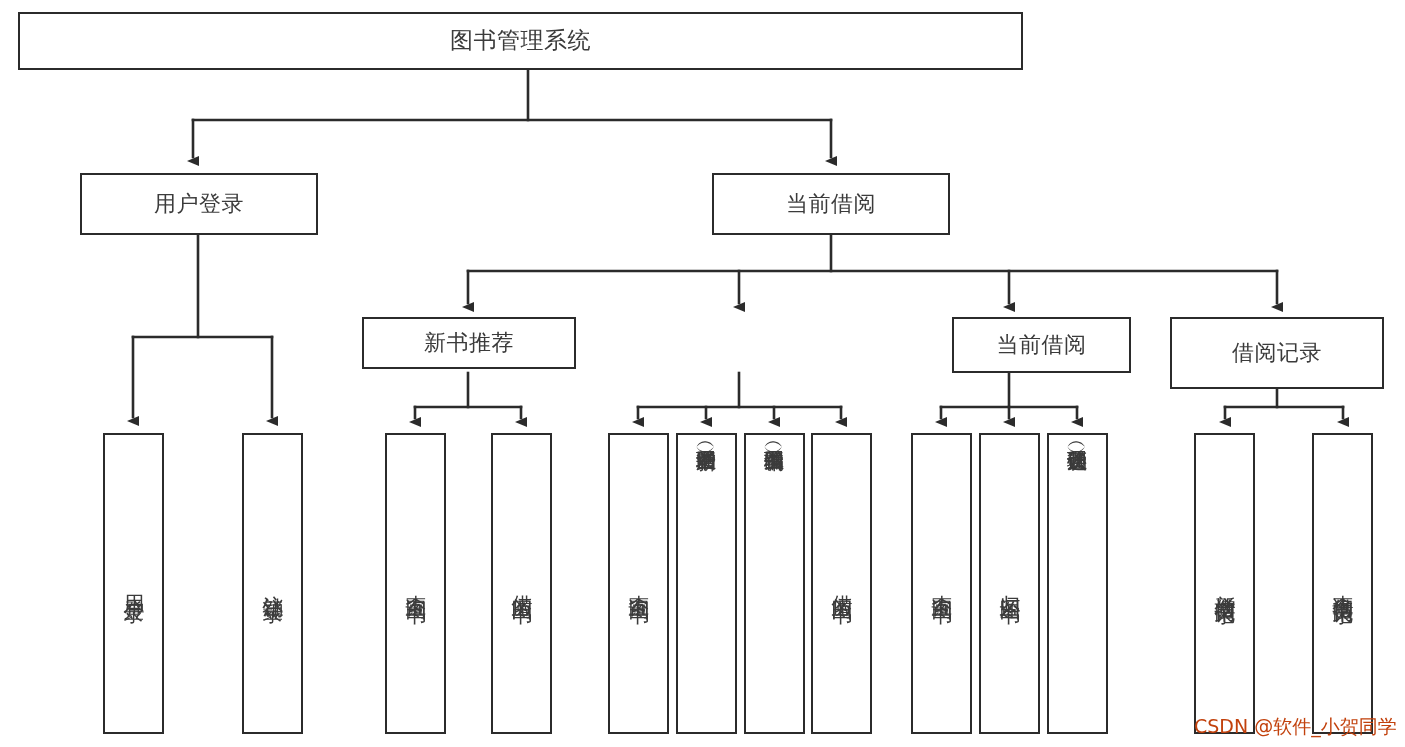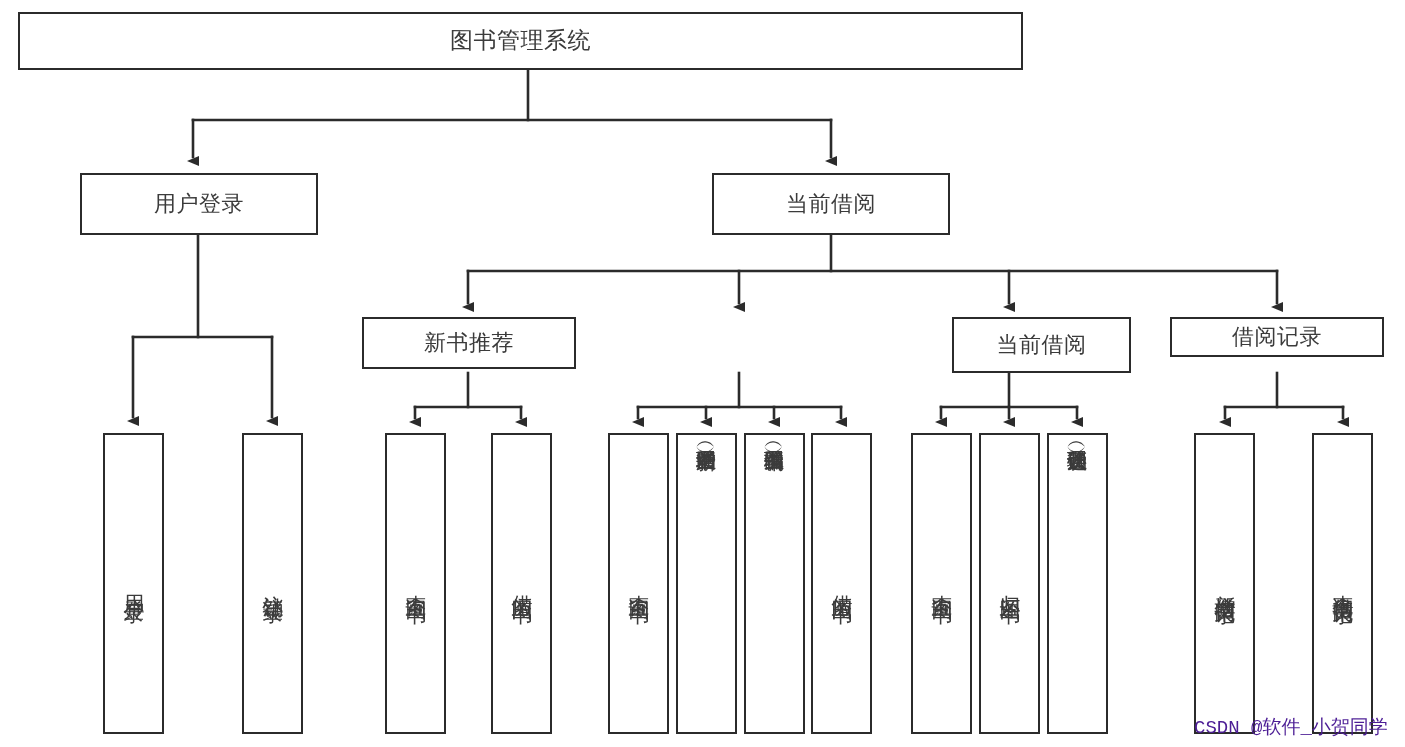--- a/index.html
+++ b/index.html
@@ -58,25 +58,24 @@
   .node.vertical .node-label {
     writing-mode: vertical-rl;
     text-orientation: upright;
     font-size: 21px;
     letter-spacing: 3px;
     line-height: 1;
     white-space: nowrap;
   }
   .watermark {
     position: absolute;
-    color: #4c1d95;
+    color: #c2410c;
     font-size: 19px;
     white-space: nowrap;
     user-select: none;
-    font-family: Liberation Mono, monospace;
   }
 </style>
 </head>
 <body>
 
 <div id="diagram-root">
 
   <svg class="edges" viewBox="0 0 1405 747" xmlns="http://www.w3.org/2000/svg">
     <defs>
       <marker id="arrowhead" markerWidth="10" markerHeight="12" refX="1" refY="6" orient="auto" markerUnits="userSpaceOnUse">
@@ -137,21 +136,21 @@
   <div class="node horizontal" style="left:712px; top:173px; width:238px; height:62px;">
     <span class="node-label">当前借阅</span>
   </div>
 
   <div class="node horizontal" style="left:362px; top:317px; width:214px; height:52px;">
     <span class="node-label">新书推荐</span>
   </div>
   <div class="node horizontal" style="left:952px; top:317px; width:179px; height:56px;justify-content:center;">
     <span class="node-label">当前借阅</span>
   </div>
-  <div class="node horizontal" style="left:1170px; top:317px; width:214px; height:40px;">
+  <div class="node horizontal" style="left:1170px; top:317px; width:214px; height:72px;">
     <span class="node-label">借阅记录</span>
   </div>
 
   <div class="node vertical" style="left: 103px; top: 433px; width: 61px; height: 301px; align-items: center;">
     <span class="node-label">用户登录</span>
   </div>
   <div class="node vertical" style="left: 242px; top: 433px; width: 61px; height: 301px; align-items: center;">
     <span class="node-label">注销登录</span>
   </div>
 

